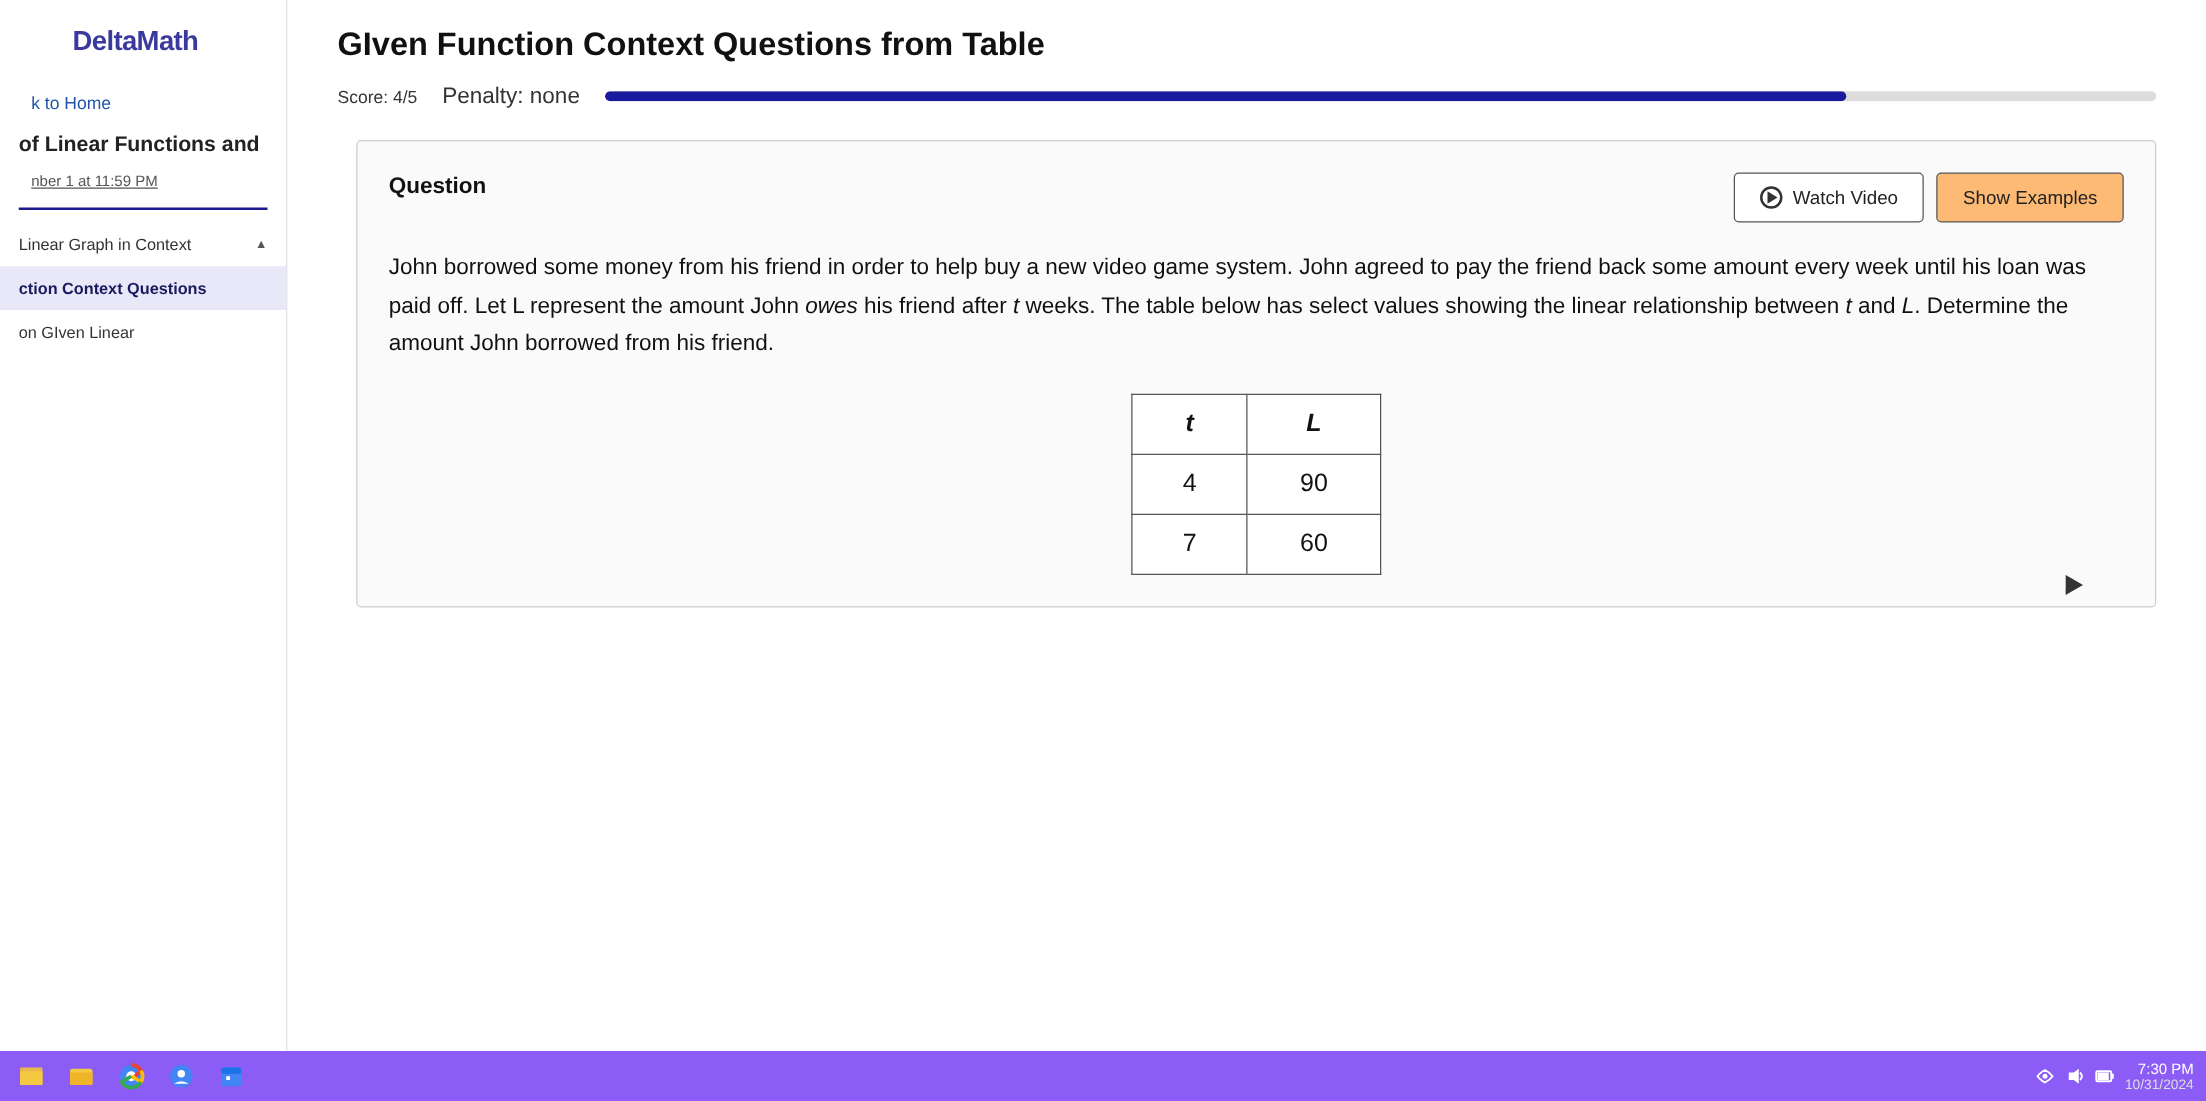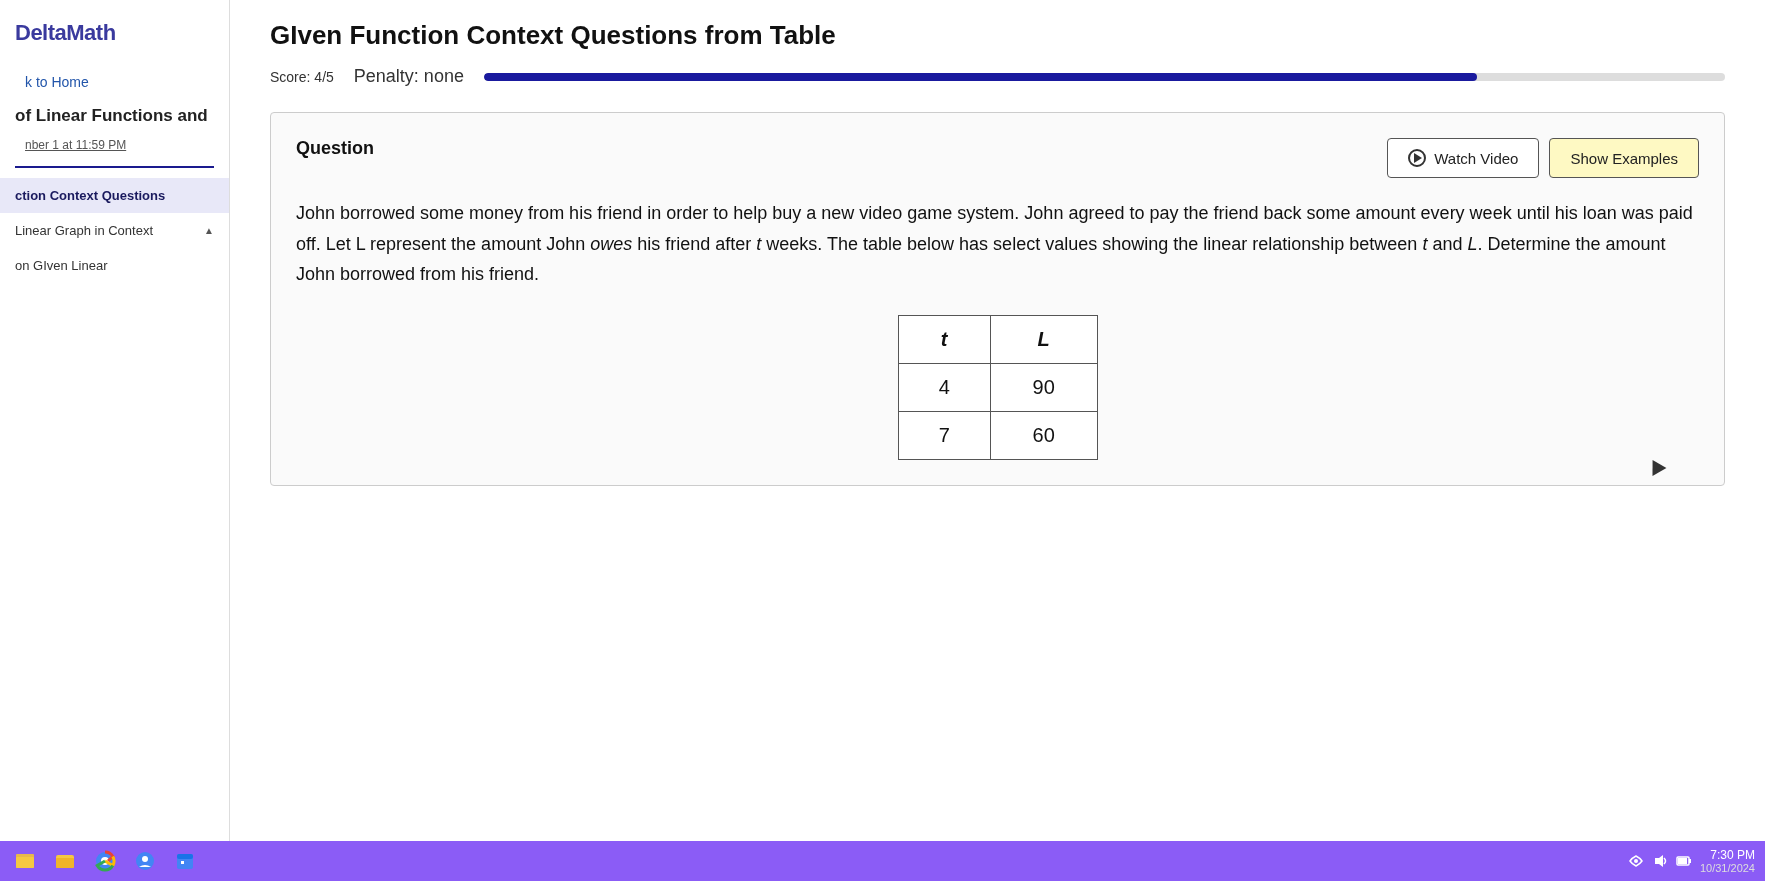--- a/index.html
+++ b/index.html
@@ -32,20 +32,21 @@
       padding-top: 10px;
       height: 100%;
     }
 
     .sidebar-logo {
       font-size: 22px;
       font-weight: bold;
       color: #1a1a5e;
       padding: 10px 15px 20px 15px;
       letter-spacing: -0.5px;
+      margin-left: 43px;
     }
 
     .sidebar-logo span {
       color: #3a3a9e;
     }
 
     .sidebar-link {
       padding: 8px 25px;
       font-size: 14px;
       color: #2255aa;
@@ -153,20 +154,21 @@
       border-radius: 4px;
     }
 
     .question-section {
       margin-top: 25px;
       border: 1px solid #ccc;
       border-radius: 4px;
       padding: 25px;
       background: #fafafa;
       position: relative;
+      margin-left: 15px;
     }
 
     .question-header {
       display: flex;
       justify-content: space-between;
       align-items: flex-start;
       margin-bottom: 20px;
     }
 
     .question-label {
@@ -208,21 +210,21 @@
       width: 0;
       height: 0;
       border-top: 5px solid transparent;
       border-bottom: 5px solid transparent;
       border-left: 8px solid #333;
       margin-left: 2px;
     }
 
     .btn-show-examples {
       padding: 10px 20px;
-      background: #fef9c3;
+      background: #fdba74;
       border: 1.5px solid #555;
       border-radius: 4px;
       font-size: 15px;
       color: #222;
       cursor: pointer;
       white-space: nowrap;
     }
 
     .question-text {
       font-size: 18px;
@@ -333,27 +335,27 @@
       <span>DeltaMath</span>
     </div>
 
     <a class="sidebar-link">k to Home</a>
 
     <div class="sidebar-section-title">of Linear Functions and</div>
     <div class="sidebar-date">nber 1 at 11:59 PM</div>
 
     <div class="sidebar-divider"></div>
 
-    <div class="sidebar-menu-item active">
-      <span>ction Context Questions</span>
-    </div>
-
     <div class="sidebar-menu-item">
       <span>Linear Graph in Context</span>
       <span class="sidebar-arrow">▲</span>
+    </div>
+
+    <div class="sidebar-menu-item active">
+      <span>ction Context Questions</span>
     </div>
 
     <div class="sidebar-menu-item">
       <span>on GIven Linear</span>
     </div>
 
     <div style="flex:1;"></div>
 
     <a class="sidebar-logout">Log Out</a>
   </div>

